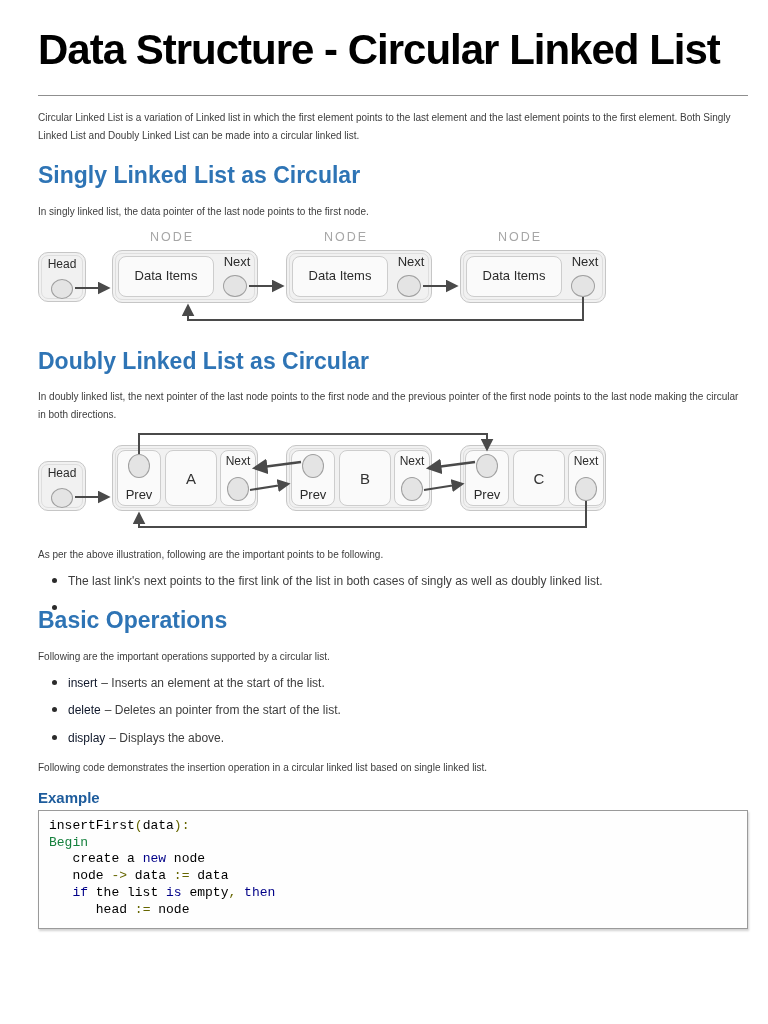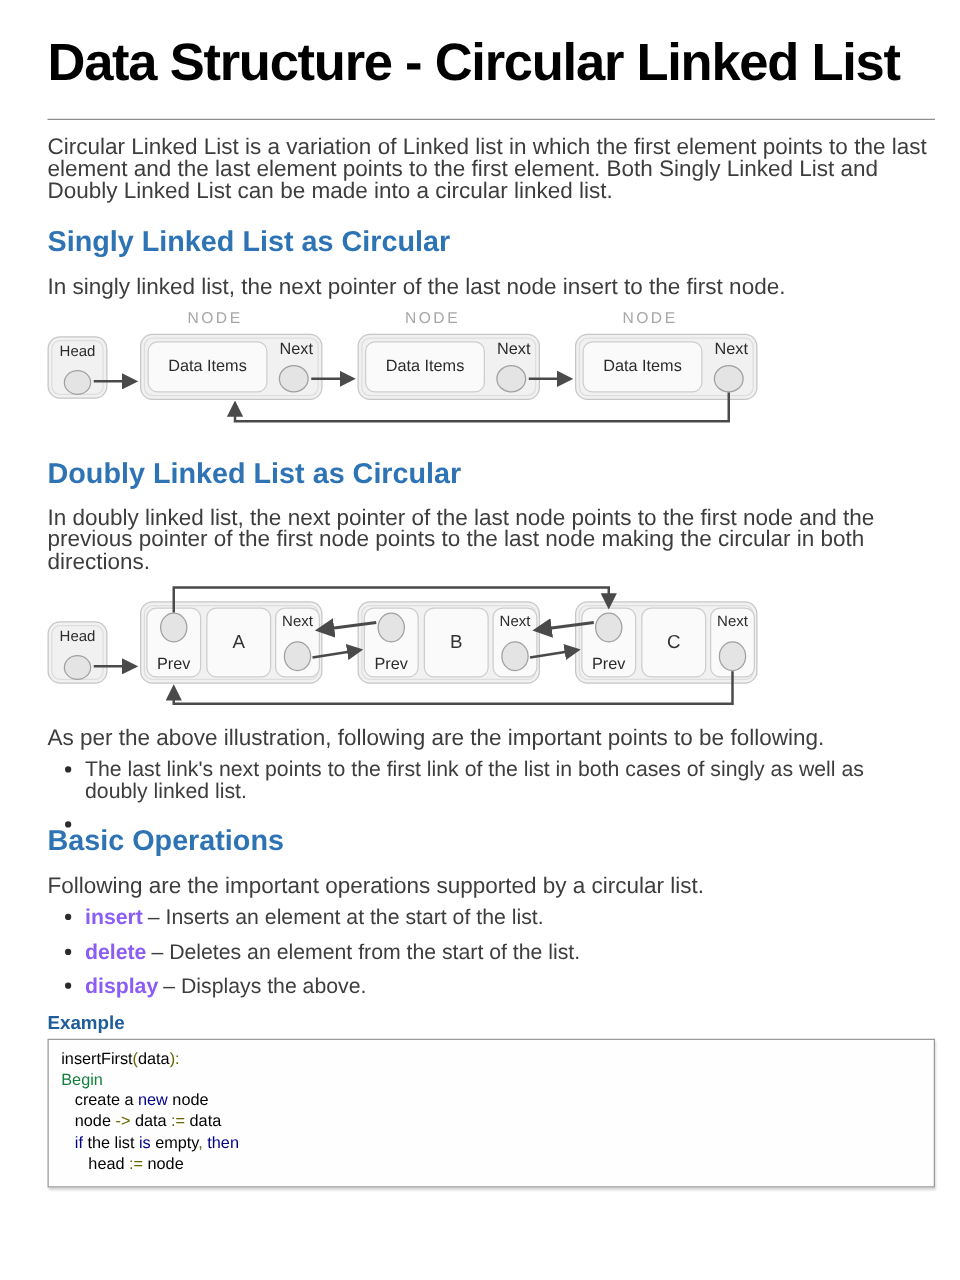--- a/index.html
+++ b/index.html
@@ -2,33 +2,33 @@
 <html><head>
 <meta charset="utf-8">
 <style>
   html,body{margin:0;padding:0;background:#ffffff;}
   body{width:768px;height:1024px;overflow:hidden;font-family:"Liberation Sans",sans-serif;}
   .page{box-sizing:border-box;width:768px;height:1024px;padding:24px 20px 0 38px;}
 
   h1{margin:0;width:690px;font-size:42px;line-height:1.22;font-weight:bold;color:#000;letter-spacing:-1px;}
   .rule{border:none;border-top:1px solid #8f8f8f;margin:20px 0 0 0;width:710px;}
 
-  p.body{margin:13px 0 0 0;width:710px;font-size:18px;line-height:17.6px;color:#3d3d3d;}
+  p.body{margin:13px 0 0 0;width:710px;font-size:10px;line-height:17.6px;color:#3d3d3d;}
   h2{margin:18px 0 0 0;font-size:23px;line-height:1.2;font-weight:bold;color:#2e74b5;}
 
   ul.dots{margin:9px 0 0 0;padding:0 0 0 30px;list-style:none;width:670px;}
-  ul.dots li{position:relative;margin:0 0 11px 0;font-size:17px;line-height:16.5px;color:#3d3d3d;}
+  ul.dots li{position:relative;margin:0 0 11px 0;font-size:12px;line-height:16.5px;color:#3d3d3d;}
   ul.dots li .dot{position:absolute;left:-16px;top:5px;width:5px;height:5px;border-radius:50%;background:#2b2b2b;}
-  .term{font-weight:bold;color:#8b5cf6;margin-right:4px;text-align:center;}
+  .term{font-weight:normal;color:#0f172a;margin-right:4px;text-align:center;}
 
   .example-label{margin:12px 0 4px 0;font-size:15px;font-weight:bold;color:#1e5c9c;}
 
   pre.code{box-sizing:border-box;margin:0;width:710px;border:1px solid #9a9a9a;background:#fefefe;
     box-shadow:1px 2px 2px rgba(0,0,0,0.18);padding:7px 10px 9px 10px;
-    font-family:Liberation Sans, sans-serif;font-size:13px;line-height:16.8px;white-space:pre;}
+    font-family:Liberation Mono, monospace;font-size:13px;line-height:16.8px;white-space:pre;}
   .tok-pln{color:#000000;}
   .tok-kwd{color:#000088;}
   .tok-typ{color:#15803d;}
   .tok-pun{color:#666600;}
 
   
   .diagram{position:relative;width:710px;}
   .diagram-singly{height:100px;margin-top:9px;}
   .diagram-doubly{height:104px;margin-top:6px;}
   .arrows{position:absolute;left:0;top:0;}
@@ -46,21 +46,21 @@
 <body>
 
 <div class="page">
 
   <h1>Data Structure - Circular Linked List</h1>
   <hr class="rule">
 
   <p class="body">Circular Linked List is a variation of Linked list in which the first element points to the last element and the last element points to the first element. Both Singly Linked List and Doubly Linked List can be made into a circular linked list.</p>
 
   <h2>Singly Linked List as Circular</h2>
-  <p class="body">In singly linked list, the next pointer of the last node insert to the first node.</p>
+  <p class="body">In singly linked list, the data pointer of the last node points to the first node.</p>
 
   <div class="diagram diagram-singly">
     <div class="node-caption" style="left:80px;">NODE</div>
     <div class="node-caption" style="left:254px;">NODE</div>
     <div class="node-caption" style="left:428px;">NODE</div>
 
     <div class="obox" style="left:0;top:22px;width:48px;height:50px;"></div>
     <div class="lbl lbl-small" style="left:2px;top:27px;width:44px;">Head</div>
     <div class="oval" style="left:13px;top:49px;width:22px;height:20px;"></div>
 
@@ -155,22 +155,23 @@
   <ul class="dots">
     <li><span class="dot"></span><span>The last link's next points to the first link of the list in both cases of singly as well as doubly linked list.</span></li>
     <li><span class="dot"></span></li>
   </ul>
 
   <h2>Basic Operations</h2>
   <p class="body">Following are the important operations supported by a circular list.</p>
 
   <ul class="dots">
     <li><span class="dot"></span><span class="term">insert</span><span>– Inserts an element at the start of the list.</span></li>
-    <li><span class="dot"></span><span class="term">delete</span><span>– Deletes an element from the start of the list.</span></li>
+    <li><span class="dot"></span><span class="term">delete</span><span>– Deletes an pointer from the start of the list.</span></li>
     <li><span class="dot"></span><span class="term">display</span><span>– Displays the above.</span></li>
   </ul>
 
+  <p class="body">Following code demonstrates the insertion operation in a circular linked list based on single linked list.</p>
 
   <div class="example-label">Example</div>
 
   <pre class="code"><div><span class="tok-pln">insertFirst</span><span class="tok-pun">(</span><span class="tok-pln">data</span><span class="tok-pun">):</span></div><div><span class="tok-typ">Begin</span></div><div><span class="tok-pln">   create a </span><span class="tok-kwd">new</span><span class="tok-pln"> node</span></div><div><span class="tok-pln">   node </span><span class="tok-pun">-&gt;</span><span class="tok-pln"> data </span><span class="tok-pun">:=</span><span class="tok-pln"> data</span></div><div><span class="tok-pln">   </span><span class="tok-kwd">if</span><span class="tok-pln"> the list </span><span class="tok-kwd">is</span><span class="tok-pln"> empty</span><span class="tok-pun">,</span><span class="tok-pln"> </span><span class="tok-kwd">then</span></div><div><span class="tok-pln">      head </span><span class="tok-pun">:=</span><span class="tok-pln"> node</span></div></pre>
 
 </div>
 
 </body></html>

